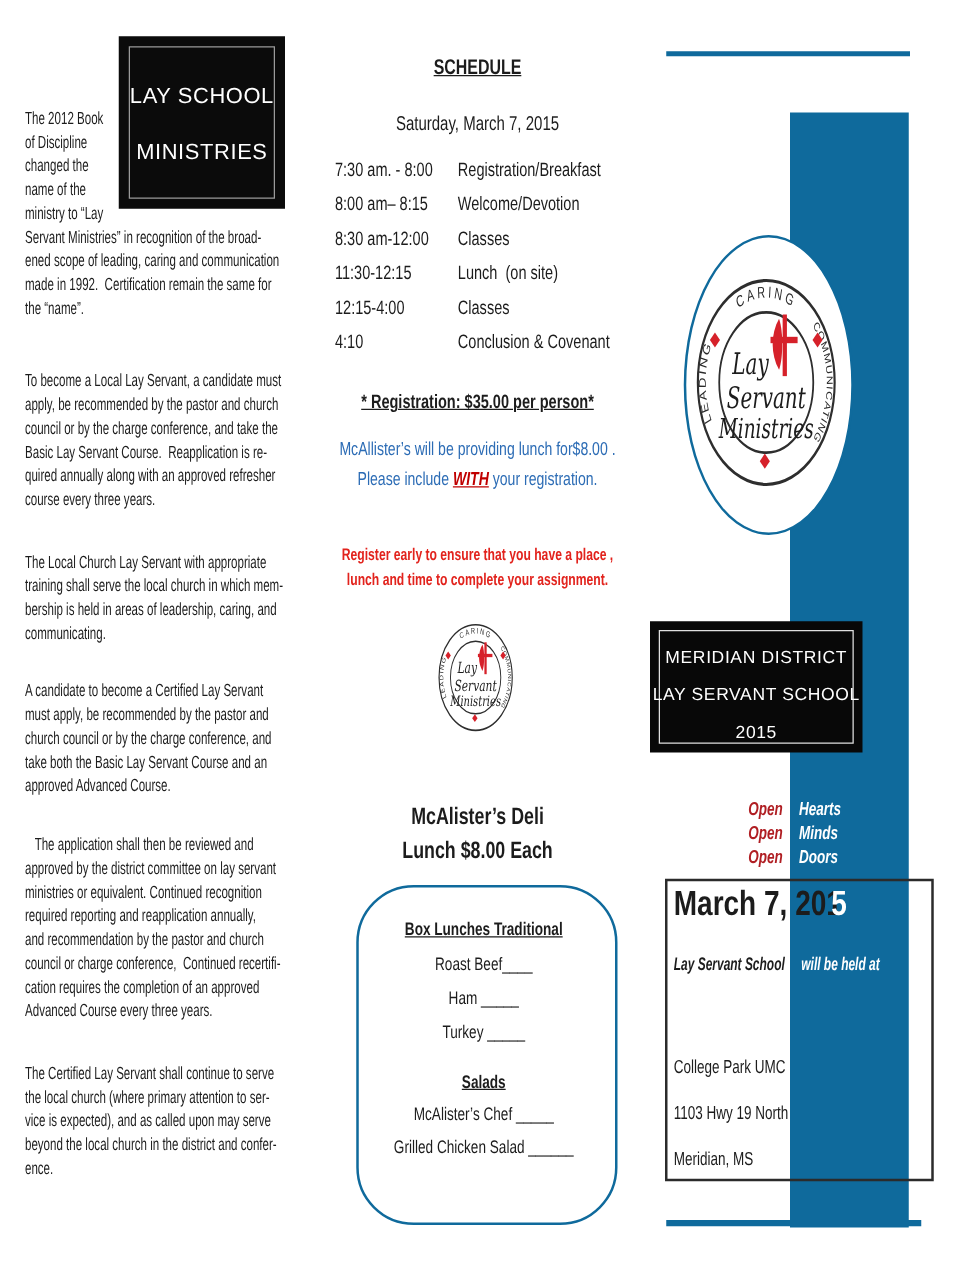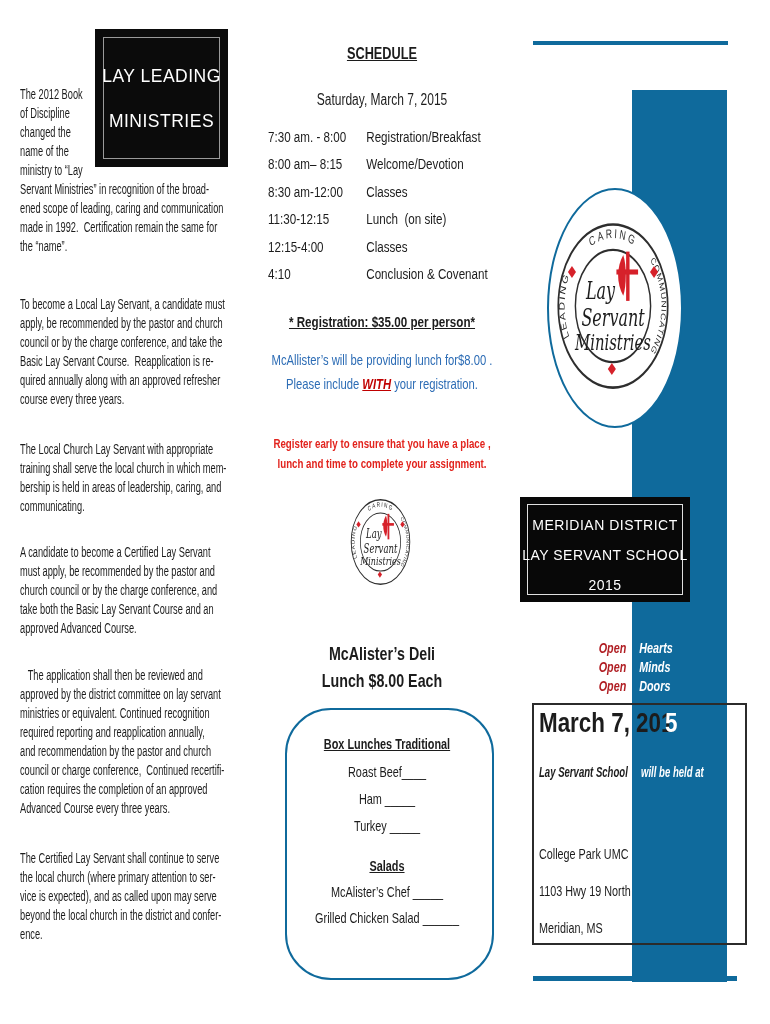--- a/index.html
+++ b/index.html
@@ -55,21 +55,21 @@
   .ct{font-family:"DejaVu Serif",serif;font-style:italic;fill:#1c1c1c;}
 </style>
 </head>
 <body>
 
 <div class="page">
 
   <div class="a blackbox" style="left:95px;top:29px;width:133px;height:138px">
     <div class="bb-border"></div>
     <div class="bb-text">
-      <div>LAY LEADING</div>
+      <div>LAY SCHOOL</div>
       <div>MINISTRIES</div>
     </div>
   </div>
 
   <div class="a para" style="left:20px;top:85px">The 2012 Book
 of Discipline
 changed the
 name of the
 ministry to “Lay
 Servant Ministries” in recognition of the broad-

